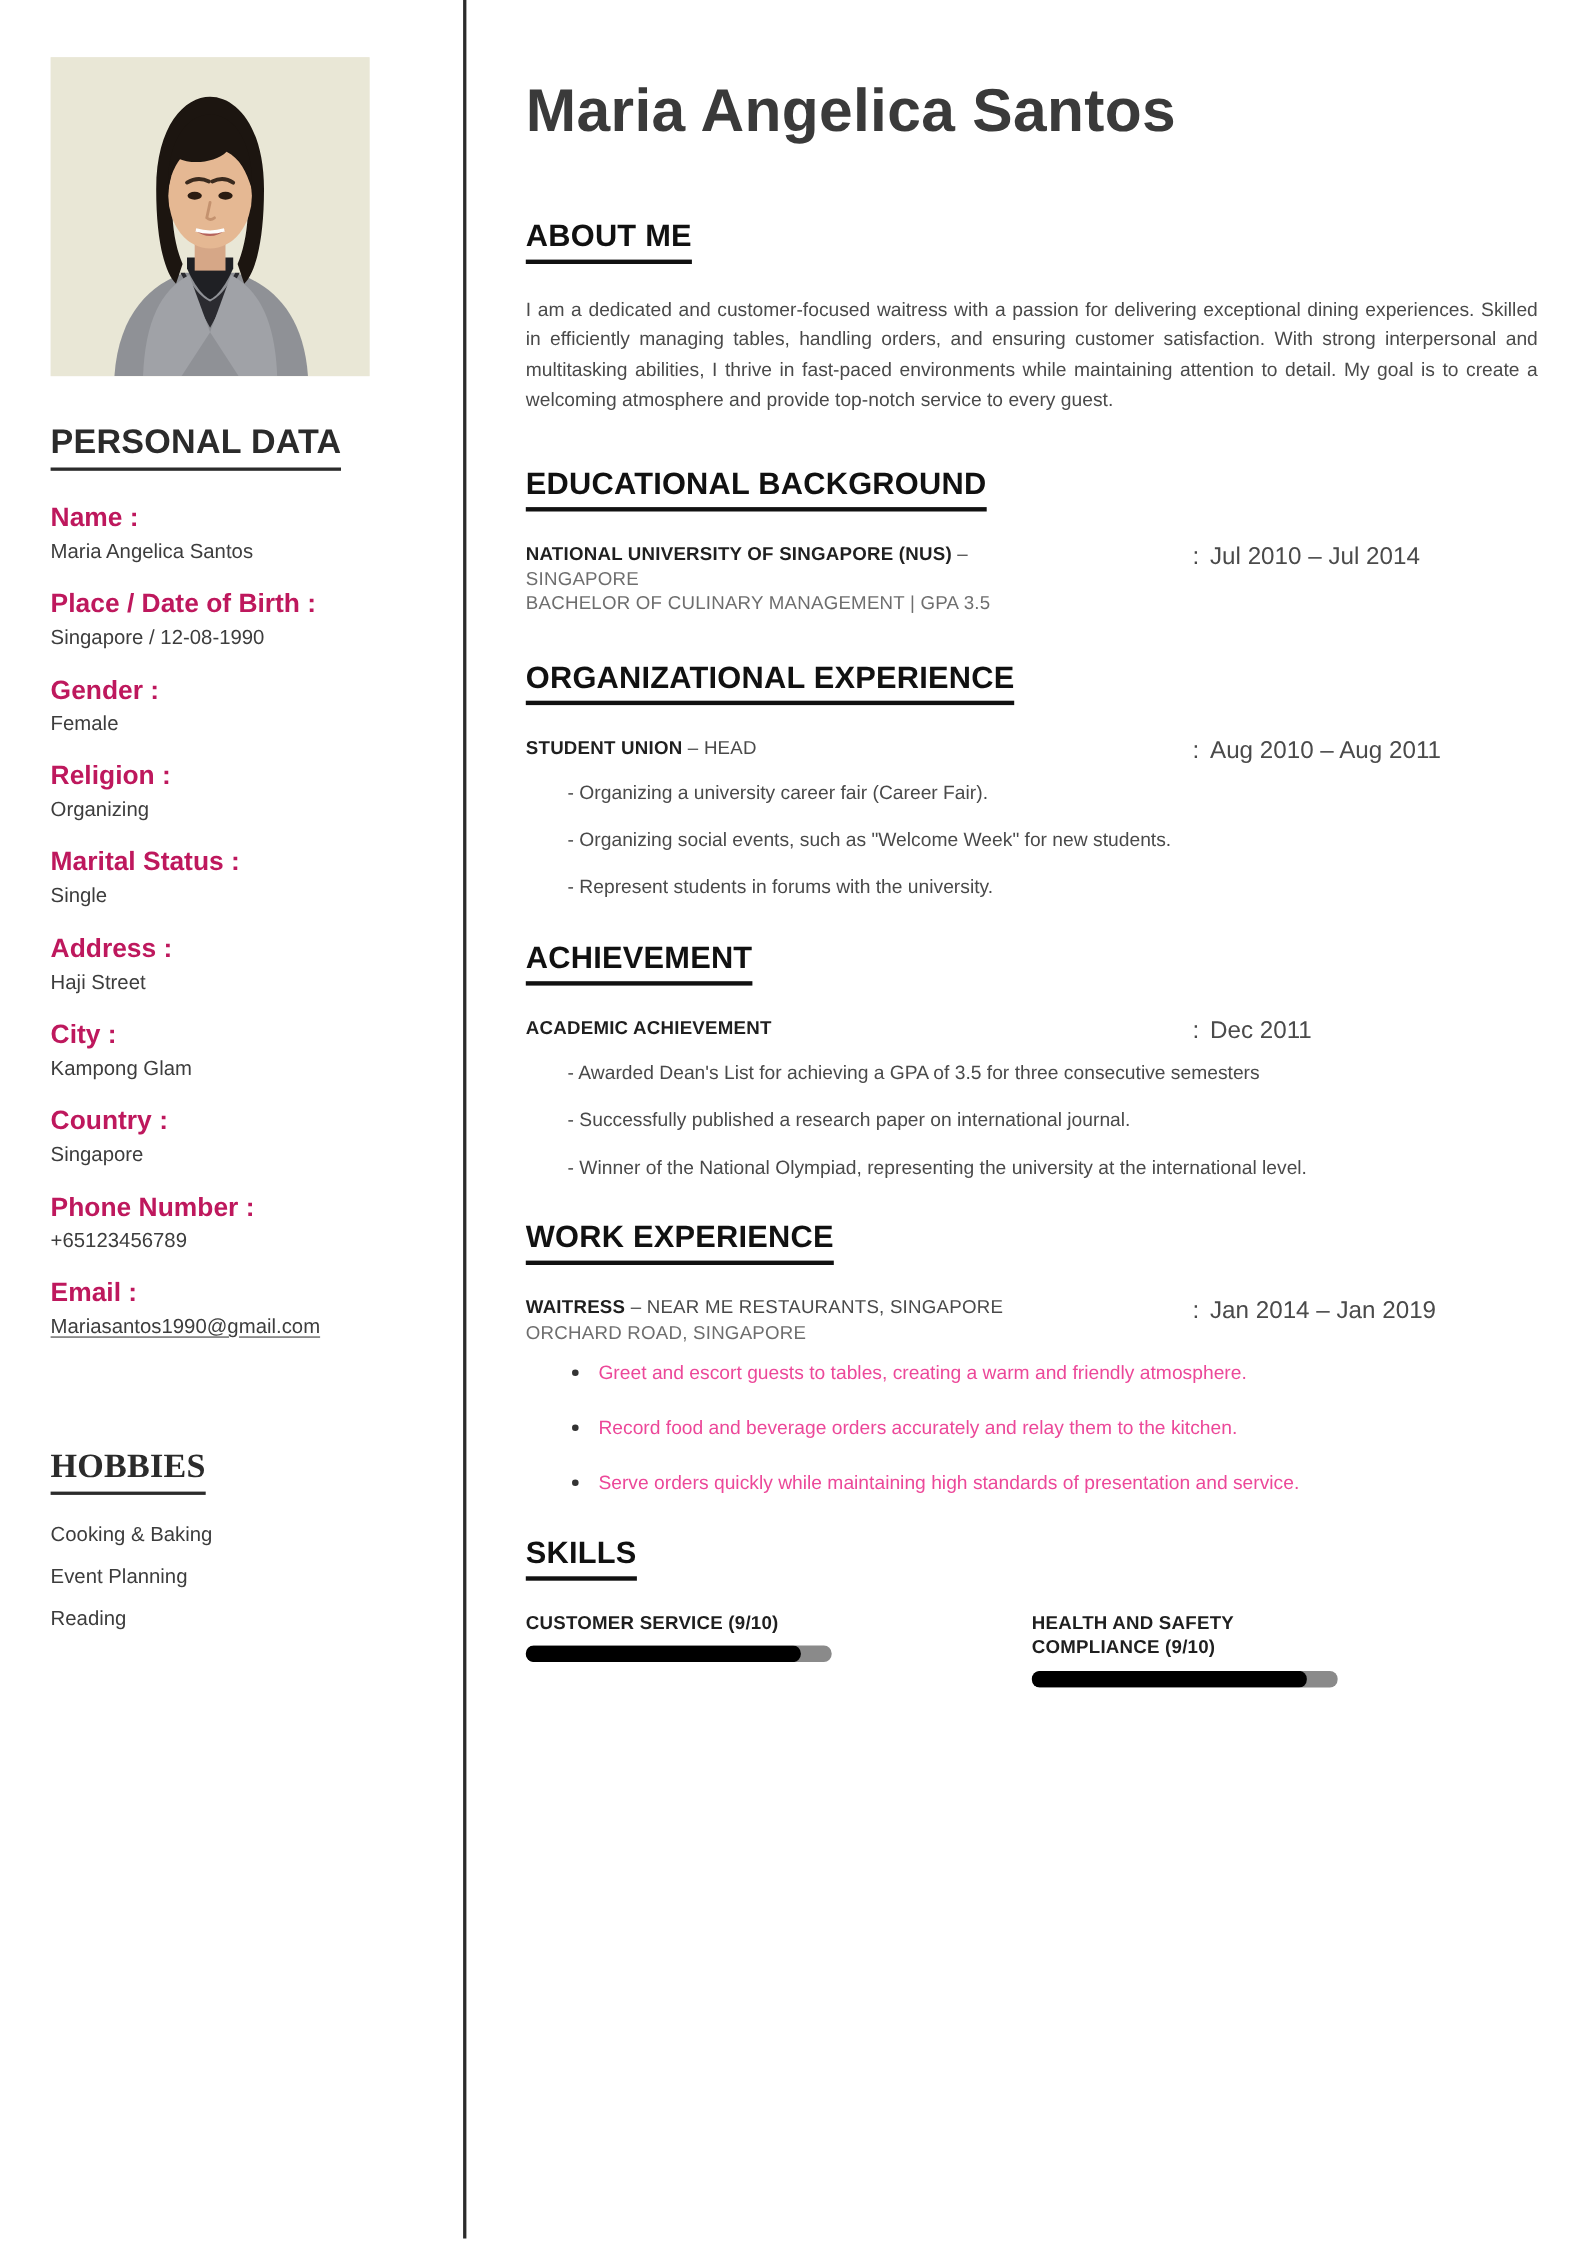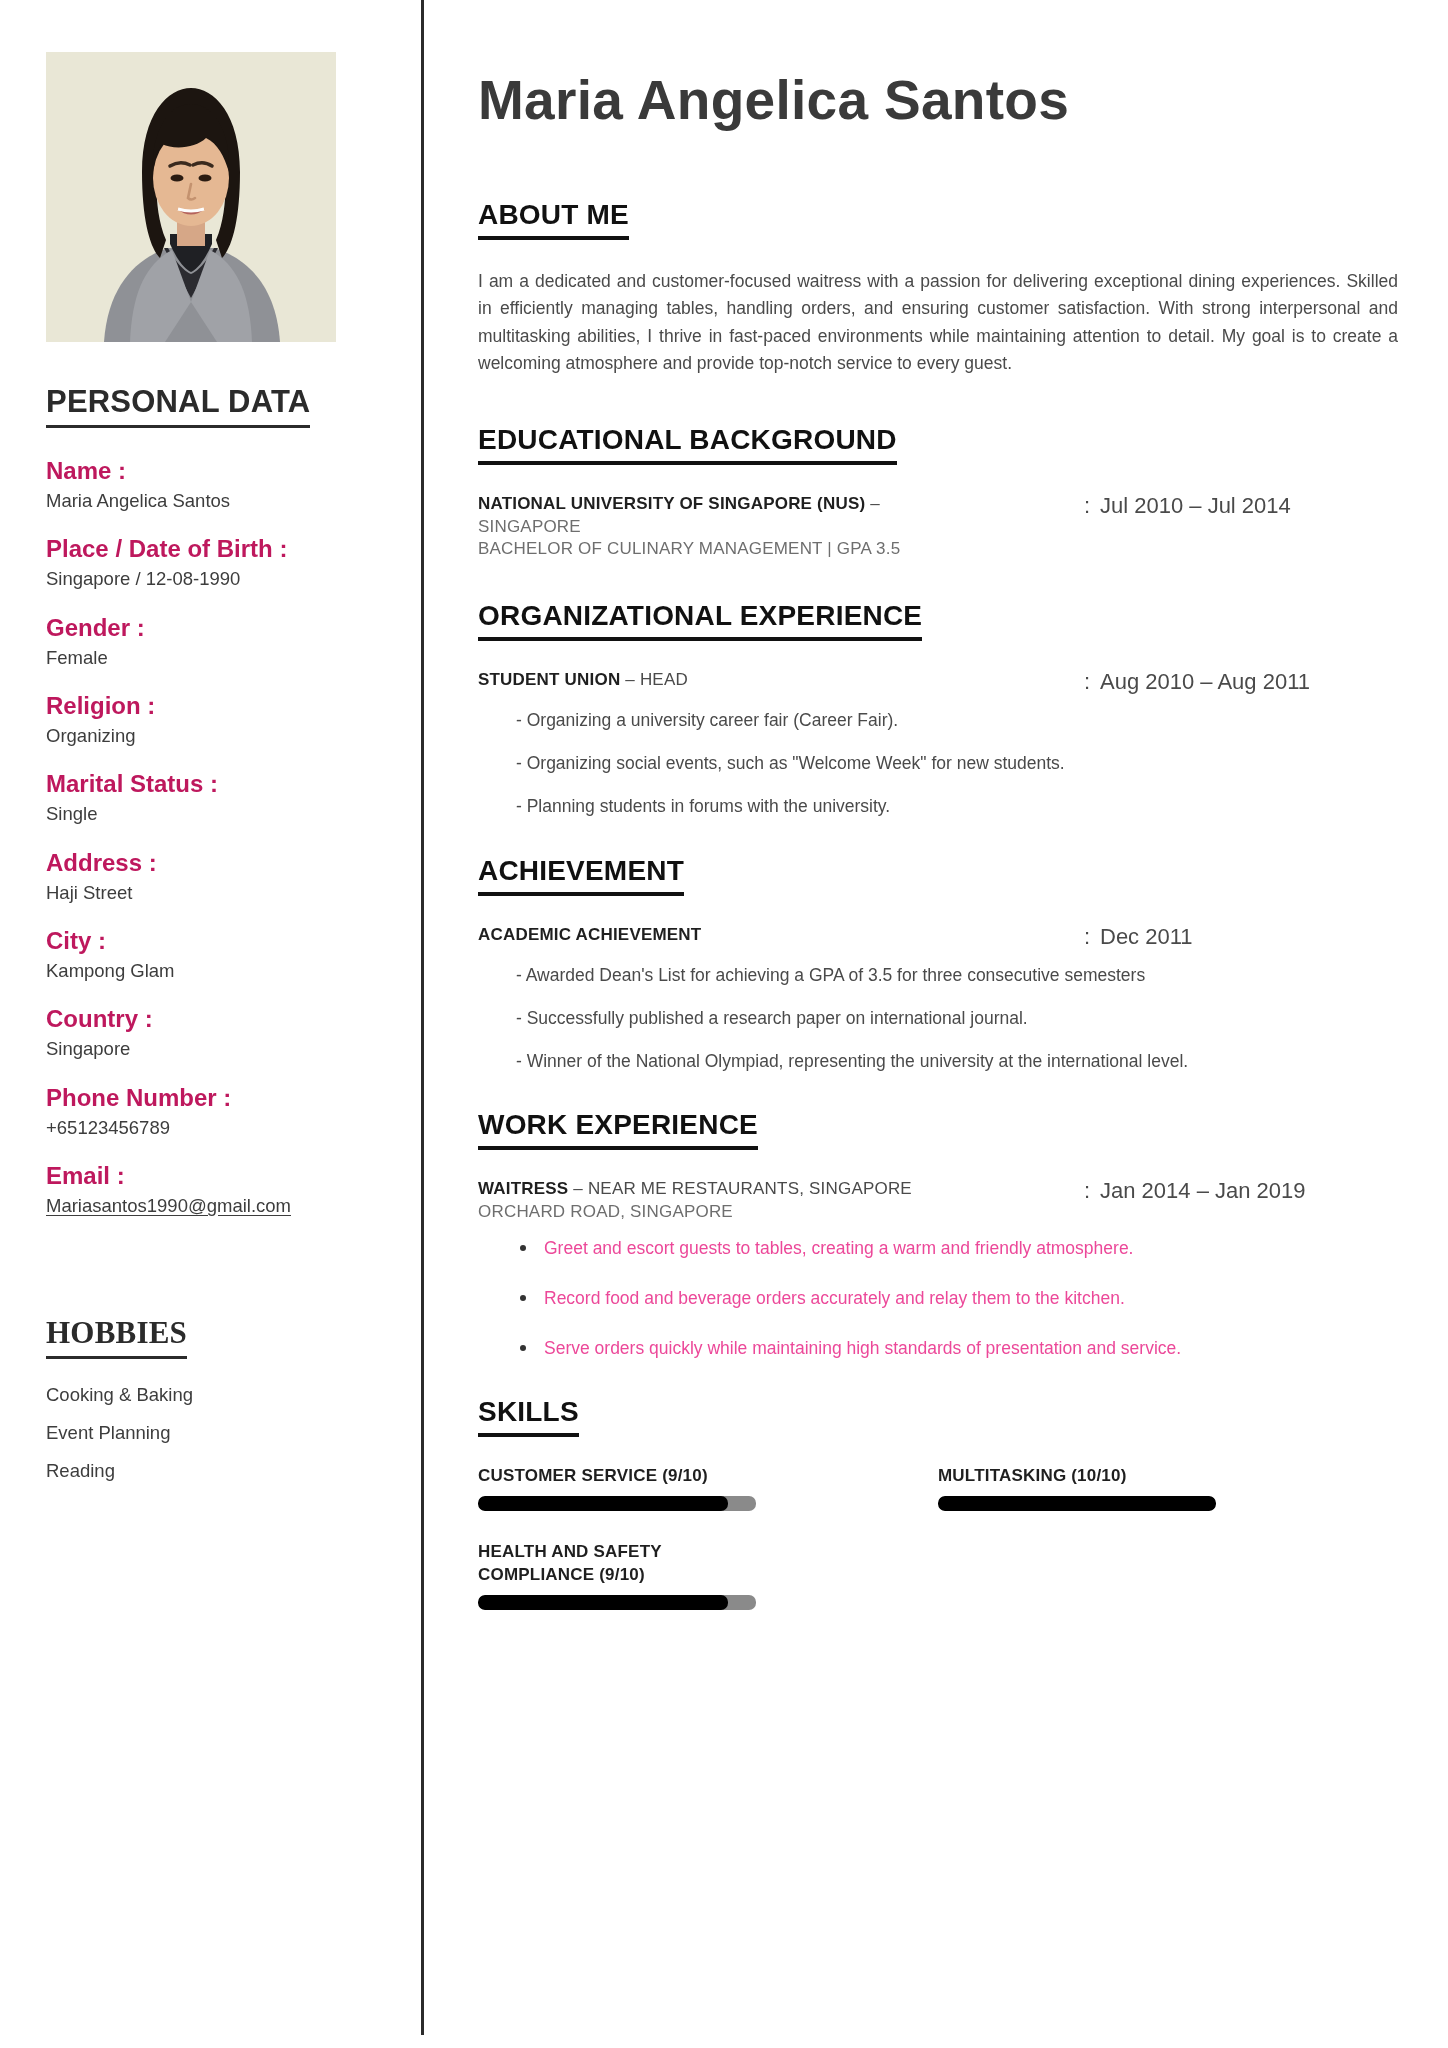--- a/index.html
+++ b/index.html
@@ -341,21 +341,21 @@
       <div class="entry">
         <div class="entry-row">
           <div class="entry-left">
             <div class="entry-title"><span>STUDENT UNION</span><span class="sub"> – HEAD</span></div>
           </div>
           <div class="entry-date"><span class="colon-mark">:</span><span>Aug 2010 – Aug 2011</span></div>
         </div>
         <div class="bullets">
           <div class="bullet-dash">- Organizing a university career fair (Career Fair).</div>
           <div class="bullet-dash">- Organizing social events, such as "Welcome Week" for new students.</div>
-          <div class="bullet-dash">- Planning students in forums with the university.</div>
+          <div class="bullet-dash">- Represent students in forums with the university.</div>
         </div>
       </div>
     </div>
 
     <div class="sec-block tight">
       <div class="sec-heading">ACHIEVEMENT</div>
       <div class="entry">
         <div class="entry-row">
           <div class="entry-left">
             <div class="entry-title">ACADEMIC ACHIEVEMENT</div>
@@ -391,26 +391,20 @@
     <div class="sec-block">
       <div class="sec-heading">SKILLS</div>
       <div class="skills-grid">
         <div class="skill">
           <div class="skill-label">CUSTOMER SERVICE (9/10)</div>
           <div class="skill-bar">
             <div class="skill-fill" style="width: 90%;"></div>
           </div>
         </div>
         <div class="skill">
-          <div class="skill-label">MULTITASKING (10/10)</div>
-          <div class="skill-bar">
-            <div class="skill-fill" style="width: 100%;"></div>
-          </div>
-        </div>
-        <div class="skill">
           <div class="skill-label">HEALTH AND SAFETY COMPLIANCE (9/10)</div>
           <div class="skill-bar">
             <div class="skill-fill" style="width: 90%;"></div>
           </div>
         </div>
       </div>
     </div>
 
   </div>
 </div>

